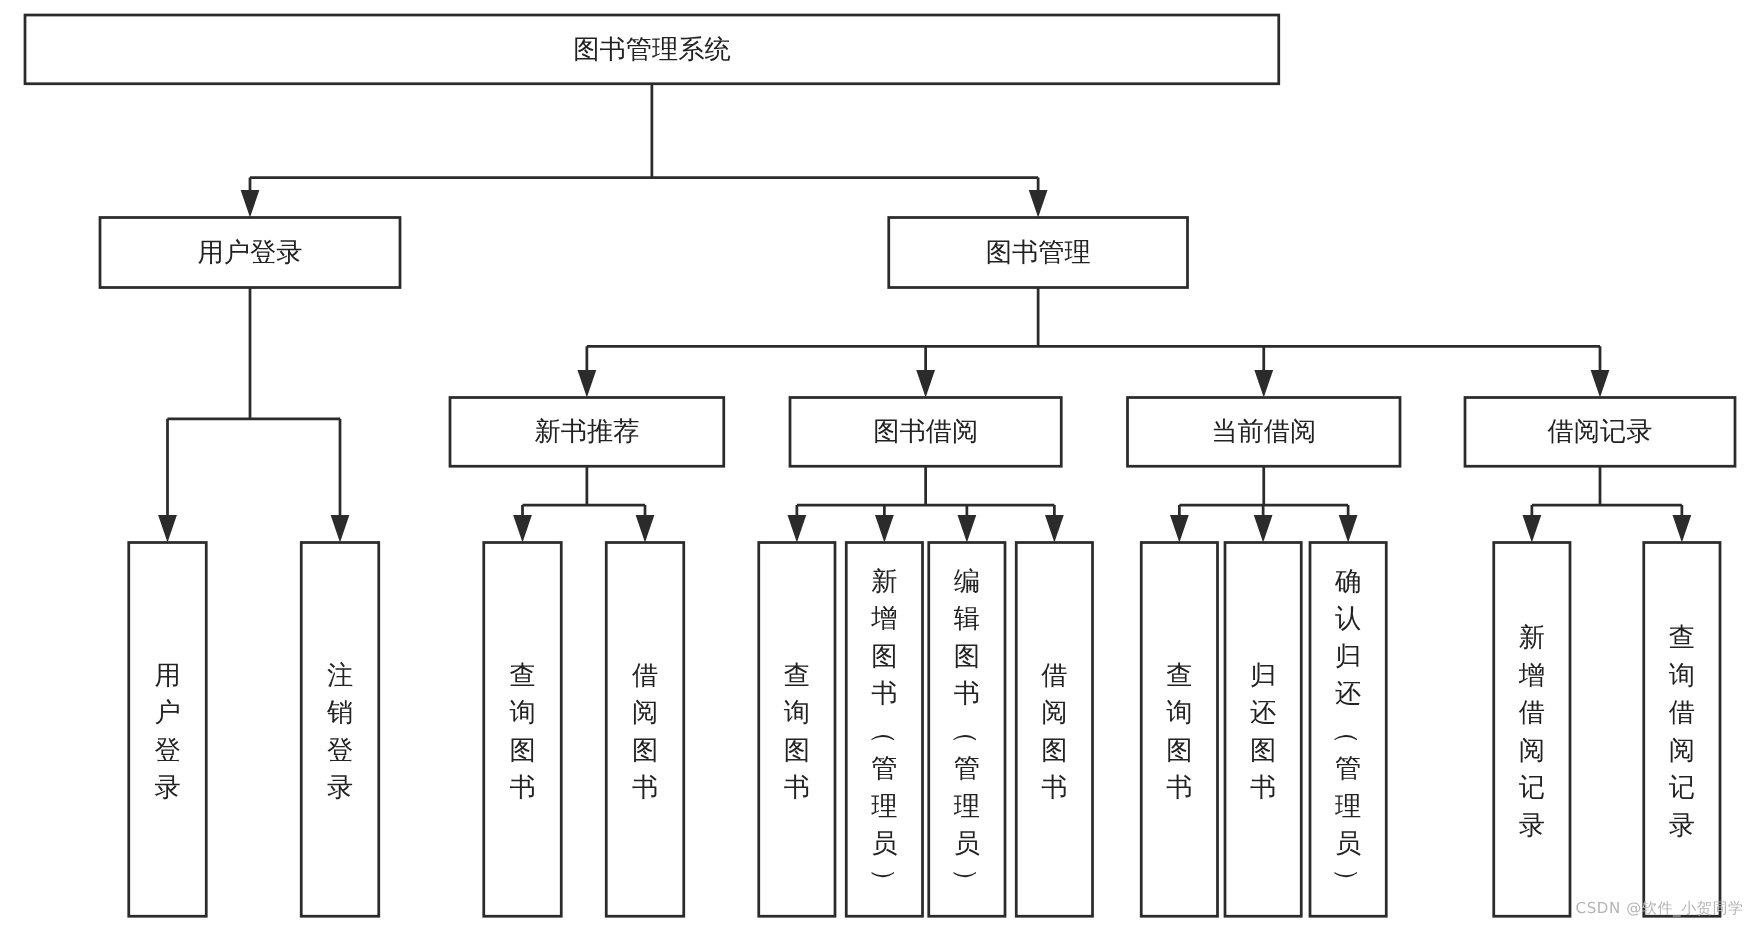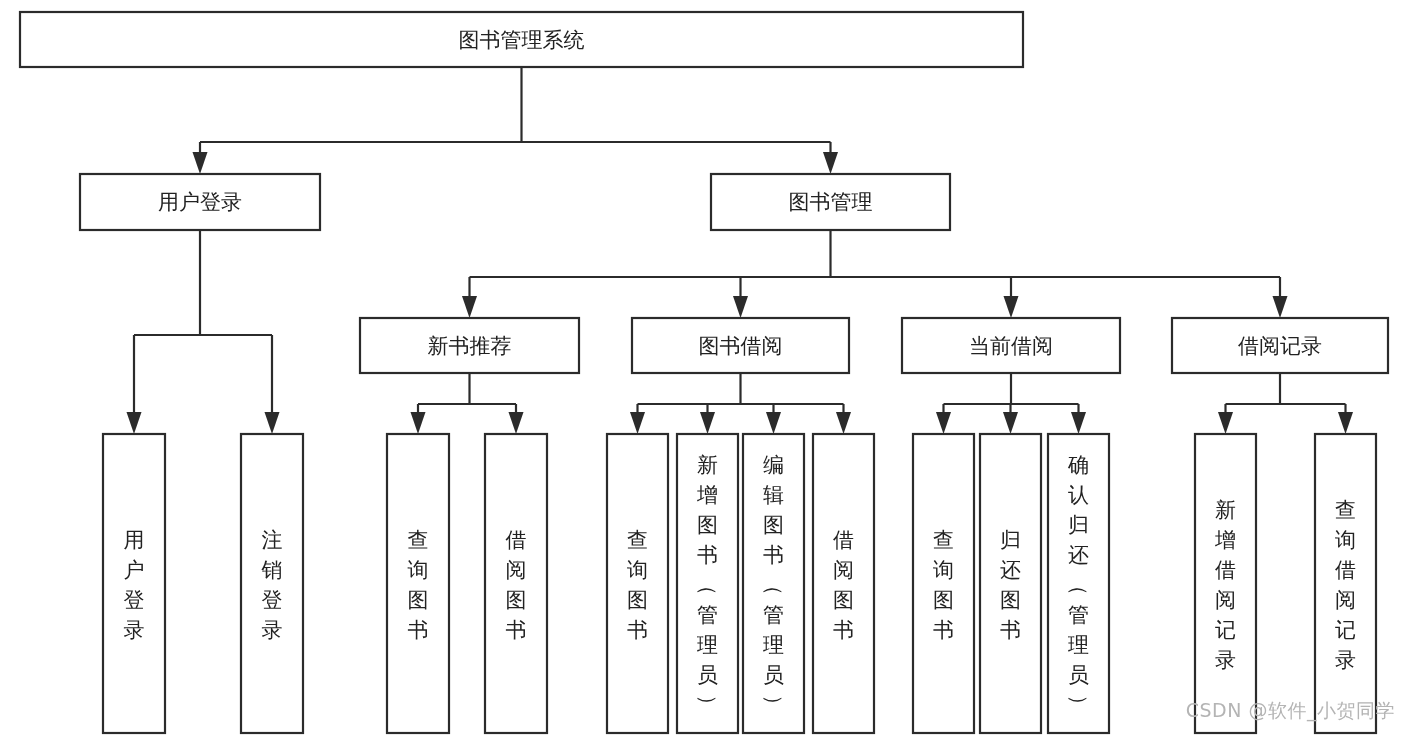--- a/index.html
+++ b/index.html
@@ -53,23 +53,23 @@
   }
   .vchar {
     font-family: "DejaVu Sans", "Liberation Sans", sans-serif;
     font-size: 21px;
     fill: #222222;
     text-anchor: middle;
   }
   .watermark {
     position: absolute;
     right: 10px;
-    bottom: 23px;
+    bottom: 12px;
     font-family: "DejaVu Sans", "Liberation Sans", sans-serif;
-    font-size: 19px;
+    font-size: 12px;
     color: #b4b4b4;
     letter-spacing: 0.5px;
     white-space: nowrap;
     user-select: none;
   }
 </style>
 </head>
 <body>
 
 <div id="diagram-root">

